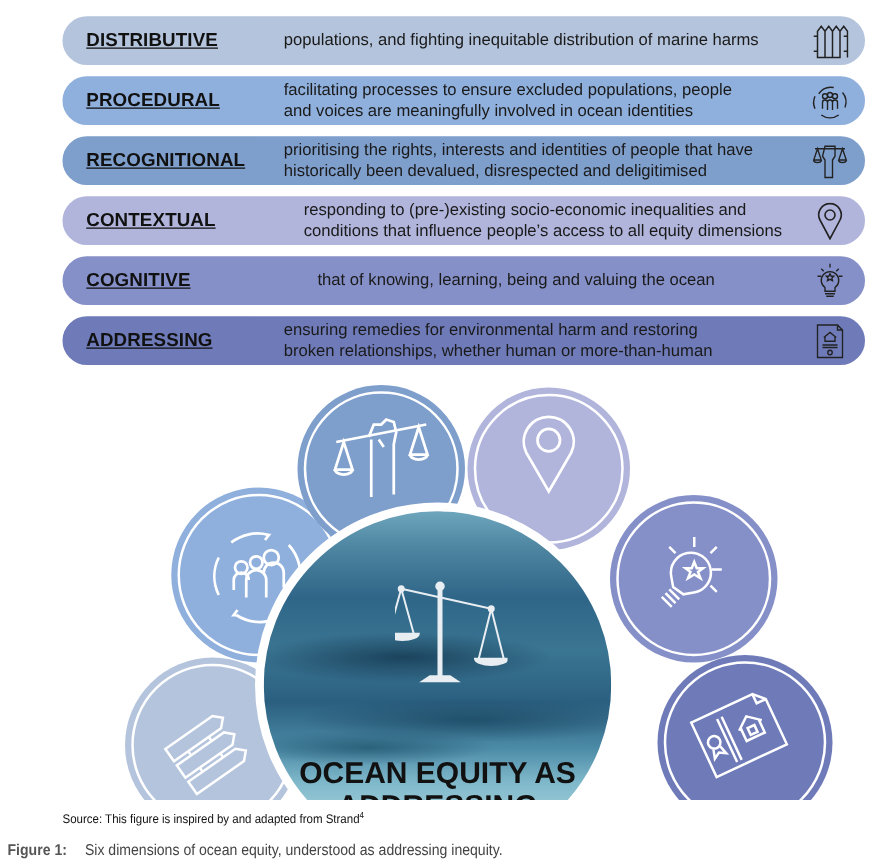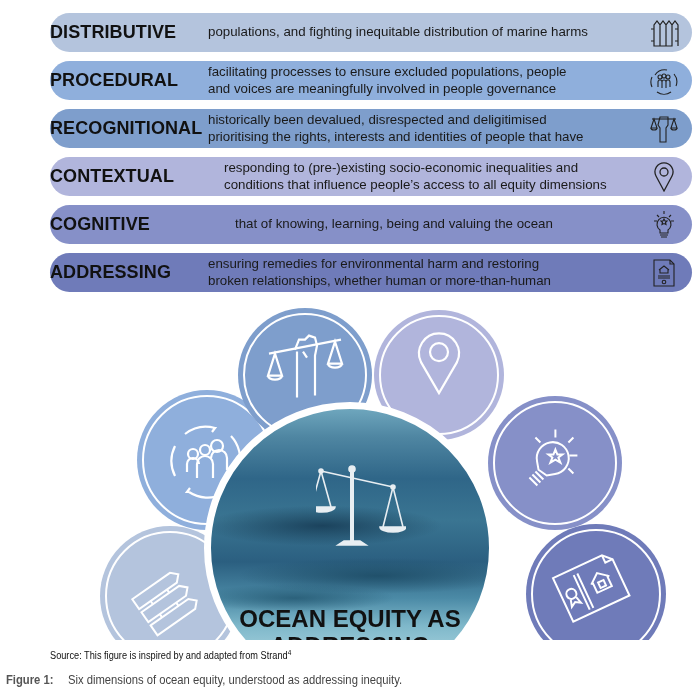--- a/index.html
+++ b/index.html
@@ -1,18 +1,18 @@
 <!DOCTYPE html>
 <html><head>
 <meta charset="utf-8">
 <style>
   html, body { margin:0; padding:0; background:#ffffff; }
   body { width:700px; height:694px; position:relative; overflow:hidden; font-family:"Liberation Sans", sans-serif; }
   .row { position:absolute; left:50px; width:642px; height:39px; border-radius:20px; display:flex; align-items:center; }
-  .row .label { width:158px; font-weight:bold; font-size:18px; color:#111; letter-spacing:0.1px; }
+  .row .label { width:158px; padding-left:19px; font-weight:bold; font-size:15px; color:#111; letter-spacing:0.1px;text-decoration:underline; }
   .row .desc { flex:1; font-size:13.3px; line-height:16.5px; color:#1a1a1a; }
   .row .ico { width:40px; height:34px; display:flex; align-items:center; justify-content:center; margin-right:8px; }
   .row .ico svg { width:30px; height:30px; }
   .fig { position:absolute; left:0; top:300px; width:700px; height:340px; overflow:hidden; }
   .petal { position:absolute; border-radius:50%; box-sizing:border-box; }
   .petal .ring { position:absolute; left:5px; top:5px; right:5px; bottom:5px; border:2px solid #fff; border-radius:50%; }
   .petal svg { position:absolute; left:50%; top:50%; transform:translate(-50%,-50%); }
   .center { position:absolute; left:204px; top:102px; width:292px; height:292px; border-radius:50%; border:7px solid #fff; box-sizing:border-box; overflow:hidden;
     background:
       radial-gradient(ellipse 120px 20px at 40% 42%, rgba(20,55,80,0.8), transparent),
@@ -40,37 +40,37 @@
       <svg viewBox="0 0 30 30" fill="none" stroke="#222" stroke-width="1.2">
         <path d="M5 28V7l3-4 3 4v21zM11 28V7l3-4 3 4v21zM17 28V7l3-4 3 4v21zM23 28V7l3-4 3 4v21"></path>
         <path d="M2 11h3M2 23h3M26 11h3M26 23h3"></path>
       </svg>
     </div>
   </div>
   <div class="row" style="top:61px;background:#8fafdc;">
     <div class="label">PROCEDURAL</div>
     <div class="desc">
       <div>facilitating processes to ensure excluded populations, people</div>
-      <div>and voices are meaningfully involved in people governance</div>
+      <div>and voices are meaningfully involved in ocean identities</div>
     </div>
     <div class="ico">
       <svg viewBox="0 0 30 30" fill="none" stroke="#222" stroke-width="1.1">
         <path d="M6 9a12 12 0 0 1 12-5M25 8a12 12 0 0 1 2 12M22 26a12 12 0 0 1-14 0M3 21a12 12 0 0 1 0-10"></path>
         <circle cx="11" cy="11" r="2"></circle>
           <circle cx="15" cy="10" r="2"></circle>
           <circle cx="19" cy="11" r="2"></circle>
         <path d="M9 21v-5a2 2 0 0 1 4 0M13 22v-6a2 2 0 0 1 4 0v6M17 16a2 2 0 0 1 4 0v5"></path>
       </svg>
     </div>
   </div>
   <div class="row" style="top:109px;background:#7e9ecc;">
     <div class="label">RECOGNITIONAL</div>
     <div class="desc">
+      <div>prioritising the rights, interests and identities of people that have</div>
       <div>historically been devalued, disrespected and deligitimised</div>
-      <div>prioritising the rights, interests and identities of people that have</div>
     </div>
     <div class="ico">
       <svg viewBox="0 0 30 30" fill="none" stroke="#222" stroke-width="1.1">
         <path d="M3 5h24"></path>
           <path d="M5 5l-3 9h6zM25 5l-3 9h6z"></path>
         <path d="M2 14a3 2 0 0 0 6 0M22 14a3 2 0 0 0 6 0"></path>
         <path d="M11 3h8v8l-2 3v14h-6V14l-2-3z"></path>
       </svg>
     </div>
   </div>

